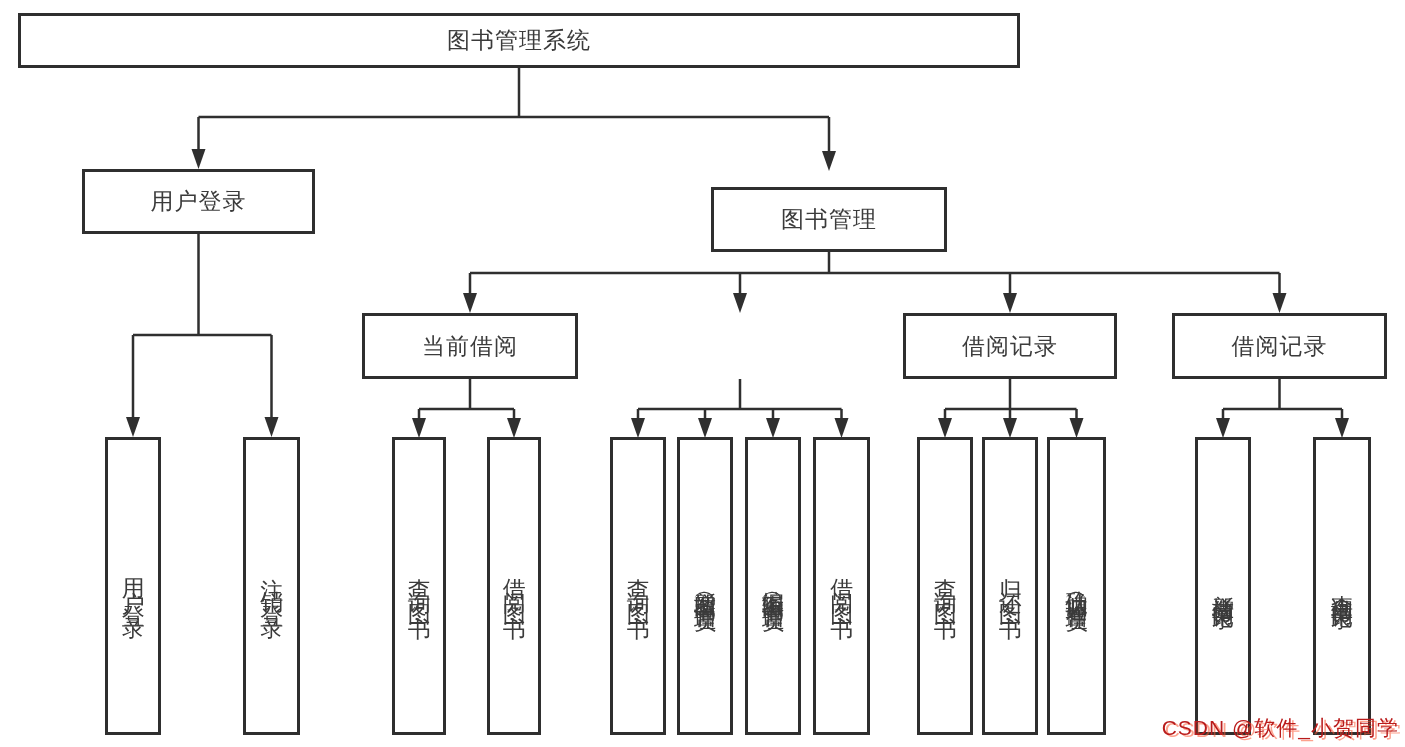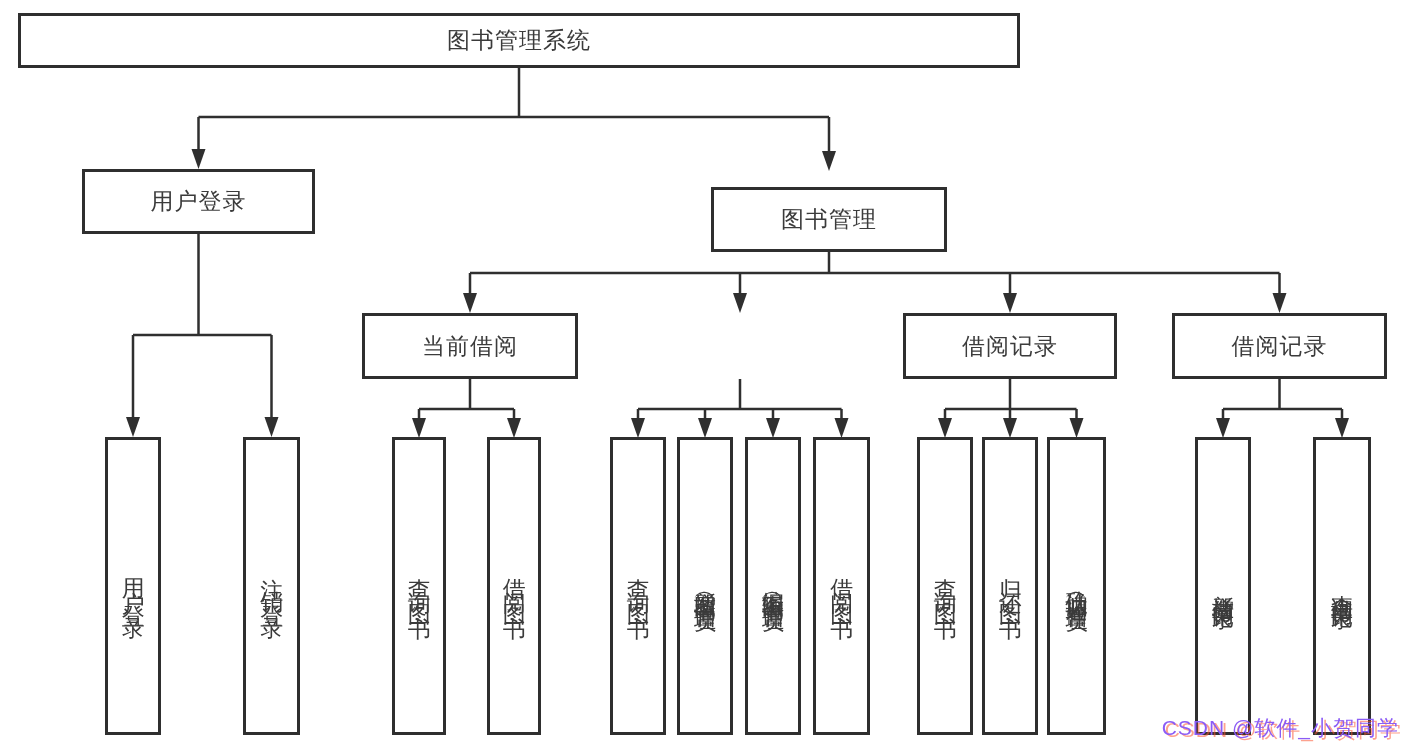--- a/index.html
+++ b/index.html
@@ -33,21 +33,21 @@
     font-size: 23px;
     color: #3b3b3b;
     letter-spacing: 13px;
     line-height: 1.1;
   }
   .vtext.tight { letter-spacing: 3px; font-size: 22px; }
   .watermark {
     position: absolute;
     right: 6px; bottom: 5px;
     font-size: 21px;
-    color: #8b5cf6;
+    color: #b91c1c;
     text-shadow: 3px 2px 0 rgba(252, 85, 49, 0.55);
     letter-spacing: 1px;
     pointer-events: none;
   }
 </style>
 </head>
 <body>
 
 <div class="canvas">
 

